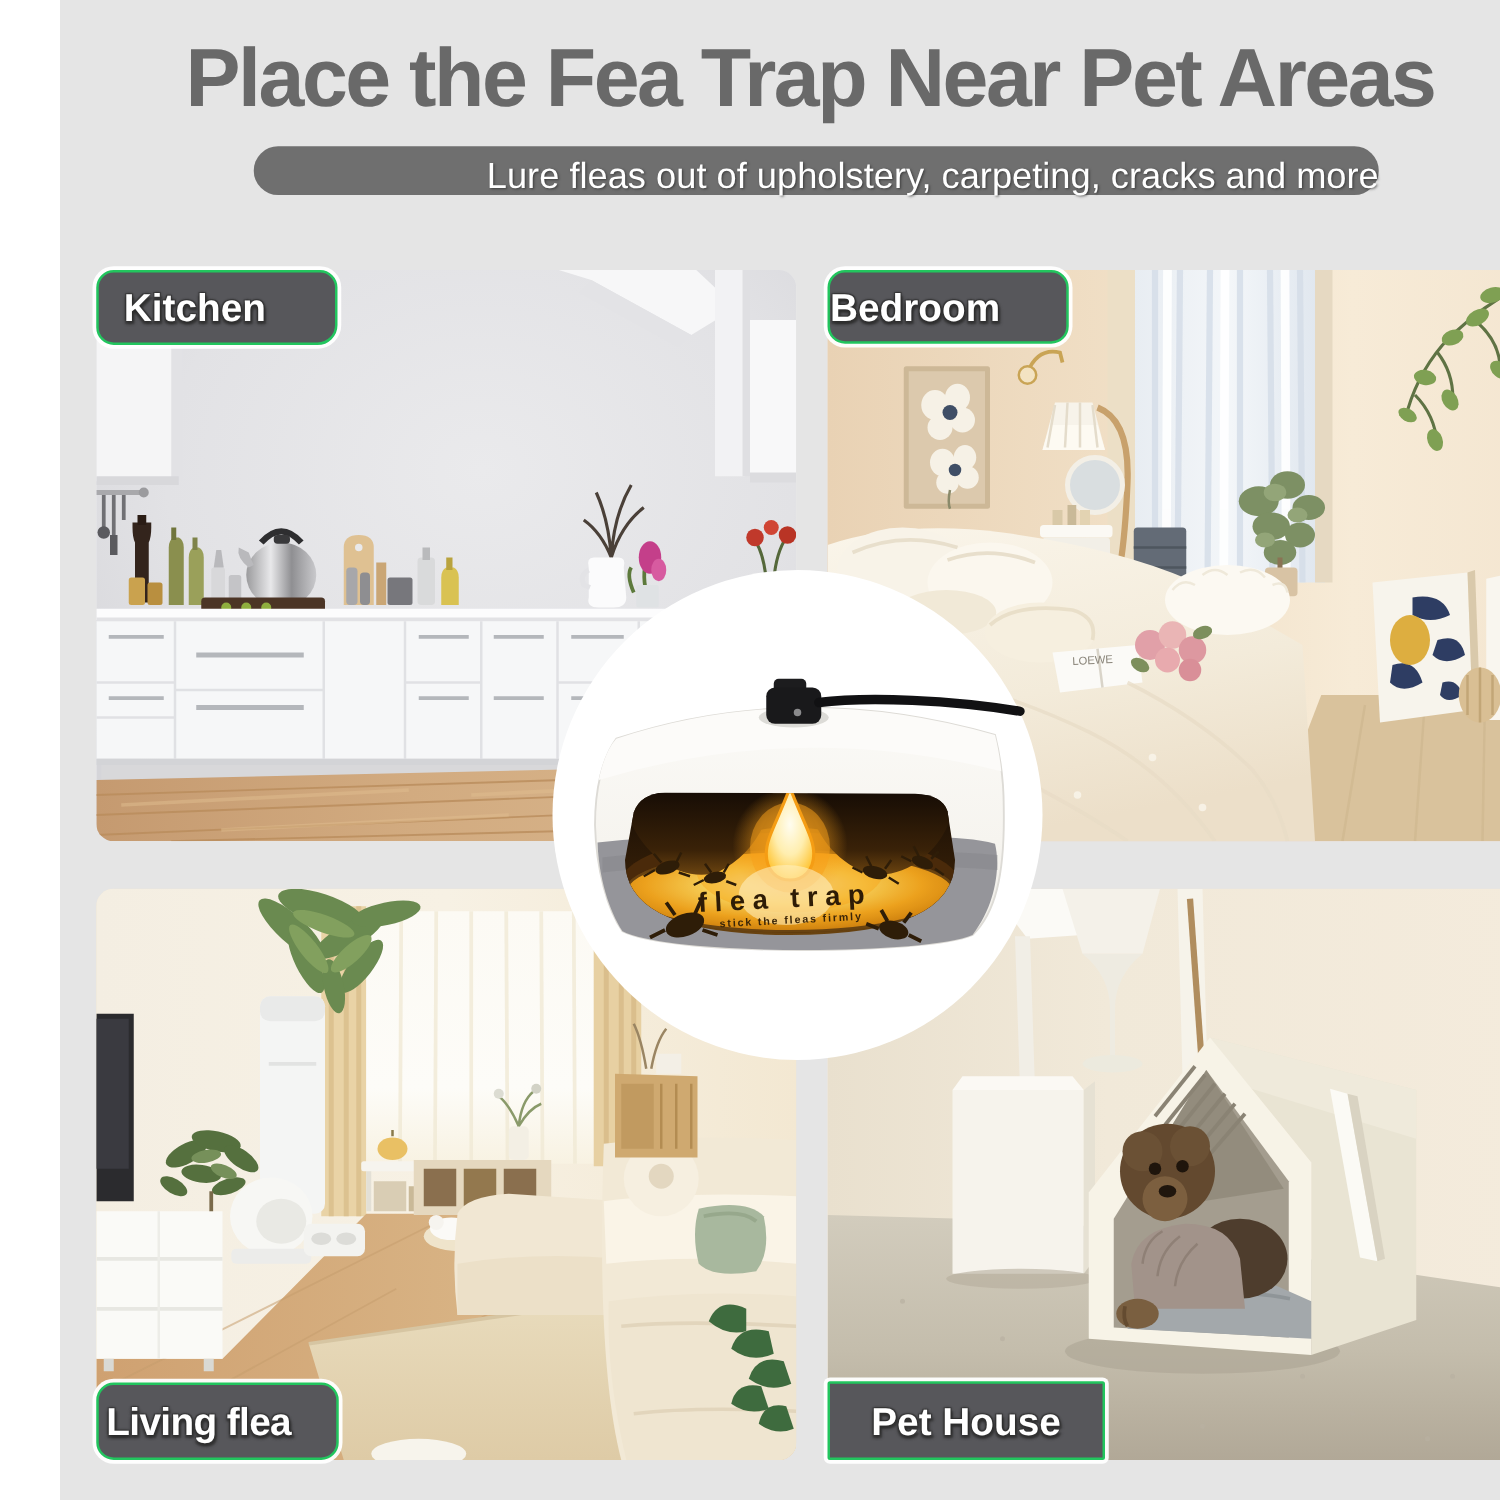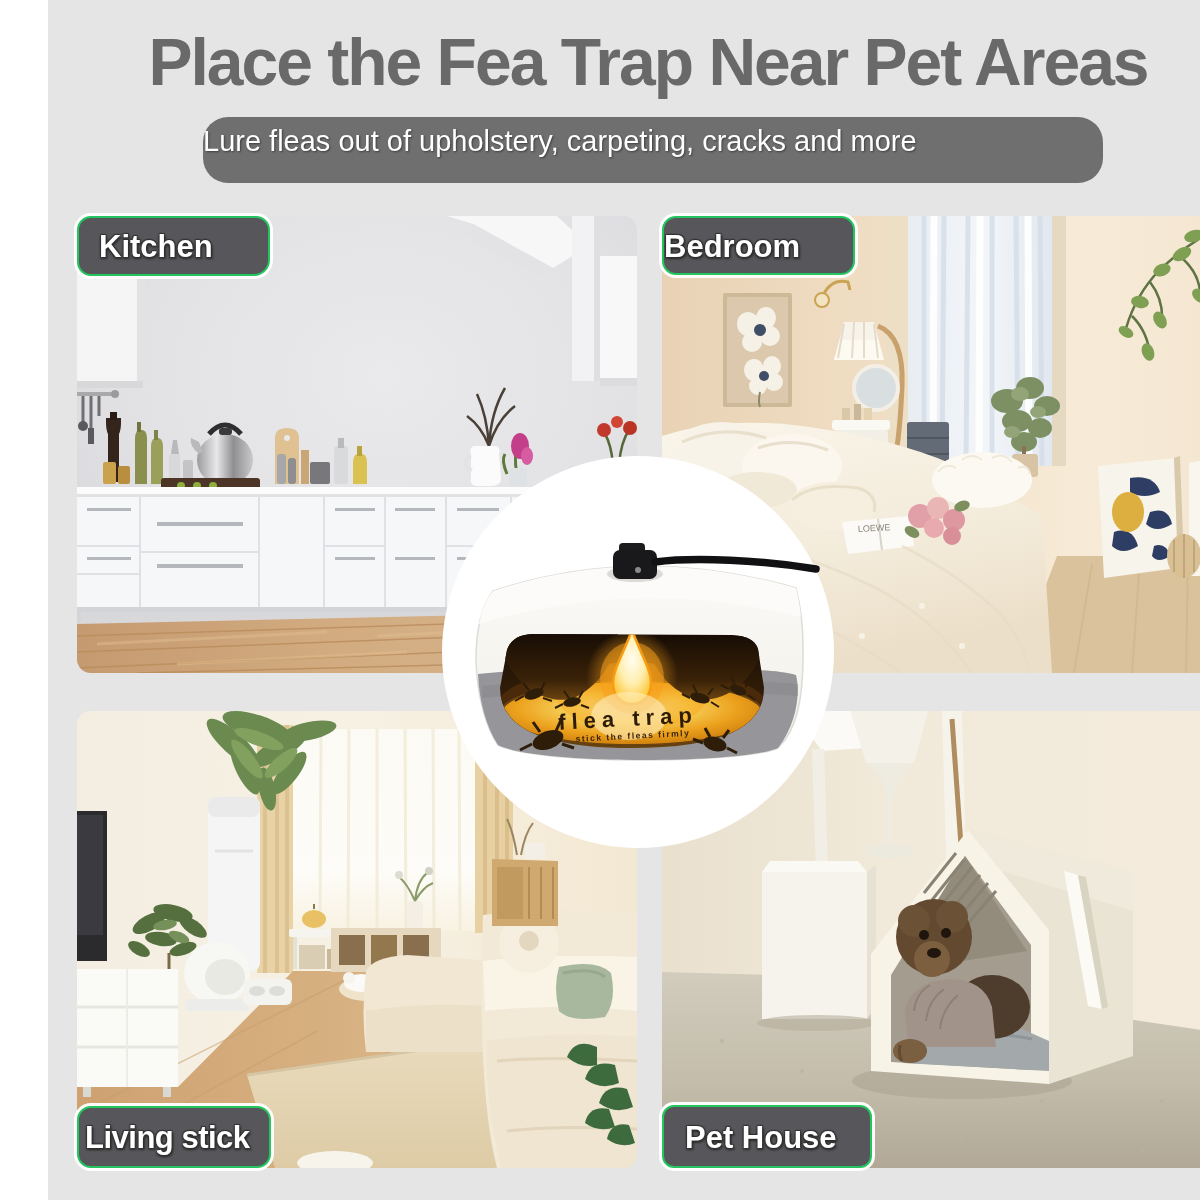--- a/index.html
+++ b/index.html
@@ -7,21 +7,21 @@
 .abs{position:absolute;}
 .photo{position:absolute;border-radius:14px;overflow:hidden;}
 .label{position:absolute;background:#57575b;border:2px solid #22c55e;box-shadow:0 0 0 3px rgba(255,255,255,.95);color:#fff;font-weight:bold;font-size:31px;text-shadow:-1px -1px 1px rgba(45,45,45,.8),1px -1px 1px rgba(45,45,45,.8),-1px 2px 2px rgba(45,45,45,.85),2px 2px 2px rgba(45,45,45,.85);}
 </style>
 </head>
 <body>
 <div id="page">
 
 <div class="abs" id="title" style="left:0;top:24px;width:1200px;text-align:center;font-size:66px;font-weight:bold;color:#696969;letter-spacing:-2px;">Place the Fea Trap Near Pet Areas</div>
 
-<div class="abs" style="left:155px;top:117px;width:900px;height:66px;background:#6f6f6f;border-radius:25px;color:#fff;font-size:29px;line-height:49px;text-align:left;text-shadow:1px 1px 2px rgba(30,30,30,.6);">Lure fleas out of upholstery, carpeting, cracks and more</div>
+<div class="abs" style="left:155px;top:117px;width:900px;height:39px;background:#6f6f6f;border-radius:25px;color:#fff;font-size:29px;line-height:49px;text-align:right;text-shadow:1px 1px 2px rgba(30,30,30,.6);">Lure fleas out of upholstery, carpeting, cracks and more</div>
 
 <div class="photo" id="kitchen" style="left:29px;top:216px;width:560px;height:457px;background:#e9e9eb;">
 <svg width="560" height="457" viewBox="0 0 560 457">
 <defs>
 <radialGradient id="kwall" cx="55%" cy="35%" r="75%">
 <stop offset="0%" stop-color="#eaeaec"></stop>
             <stop offset="60%" stop-color="#e2e2e5"></stop>
             <stop offset="100%" stop-color="#d5d5d9"></stop>
 </radialGradient>
 <linearGradient id="kfloor" x1="0" y1="0" x2="1" y2="0">
@@ -526,21 +526,21 @@
 <g fill="#3e6b3e">
 <path d="M520,336 Q498,326 490,346 Q504,358 520,354 Z"></path>
 <path d="M538,354 Q514,348 508,368 Q524,380 542,372 Z"></path>
 <path d="M550,378 Q528,372 522,392 Q538,404 556,396 Z"></path>
 <path d="M532,398 Q512,394 508,412 Q522,422 538,416 Z"></path>
 <path d="M552,414 Q534,410 530,428 Q544,438 558,432 Z"></path>
 </g>
 </svg>
 </div>
 
-<div class="label" style="left:29px;top:1106px;width:184px;height:58px;border-radius:14px;line-height:60px;padding-left:6px;font-size:31px;letter-spacing:-0.5px;">Living stick</div>
+<div class="label" style="left:29px;top:1106px;width:184px;height:58px;border-radius:14px;line-height:60px;padding-left:6px;font-size:31px;letter-spacing:-0.5px;">Living flea</div>
 
 <div class="photo" id="pethouse" style="left:614px;top:711px;width:560px;height:457px;background:#efe8d9;">
 <svg width="560" height="457" viewBox="0 0 560 457">
 <defs>
 <linearGradient id="pwall" x1="0" y1="0" x2="1" y2="0">
 <stop offset="0%" stop-color="#e9e0ce"></stop>
             <stop offset="40%" stop-color="#f1e9d9"></stop>
             <stop offset="100%" stop-color="#f4ebdc"></stop>
 </linearGradient>
 <linearGradient id="pfloor" x1="0" y1="0" x2="0" y2="1">
@@ -619,21 +619,21 @@
 <circle cx="270" cy="248" r="18" fill="#7c5f3f"></circle>
 <circle cx="262" cy="224" r="5" fill="#1f150c"></circle>
         <circle cx="284" cy="222" r="5" fill="#1f150c"></circle>
 <ellipse cx="272" cy="242" rx="7" ry="5" fill="#20160d"></ellipse>
 
 <ellipse cx="248" cy="340" rx="17" ry="12" fill="#7a5f40"></ellipse>
 <path d="M238,334 Q236,344 240,350" stroke="#644b30" stroke-width="3" fill="none"></path>
 </svg>
 </div>
 
-<div class="label" style="left:614px;top:1105px;width:185px;height:59px;border-radius:12px;line-height:61px;padding-left:21px;">Pet House</div>
+<div class="label" style="left:614px;top:1105px;width:185px;height:59px;border-radius:2px;line-height:61px;padding-left:33px;">Pet House</div>
 
 <div class="abs" id="circle" style="left:394px;top:456px;width:392px;height:392px;border-radius:50%;background:#fff;">
 <svg width="392" height="392" viewBox="0 0 392 392">
 <defs>
 <radialGradient id="padg" cx="48%" cy="42%" r="65%">
 <stop offset="0%" stop-color="#fff3c2"></stop>
             <stop offset="35%" stop-color="#ffd95e"></stop>
             <stop offset="65%" stop-color="#f5a81f"></stop>
             <stop offset="100%" stop-color="#c87708"></stop>
 </radialGradient>

